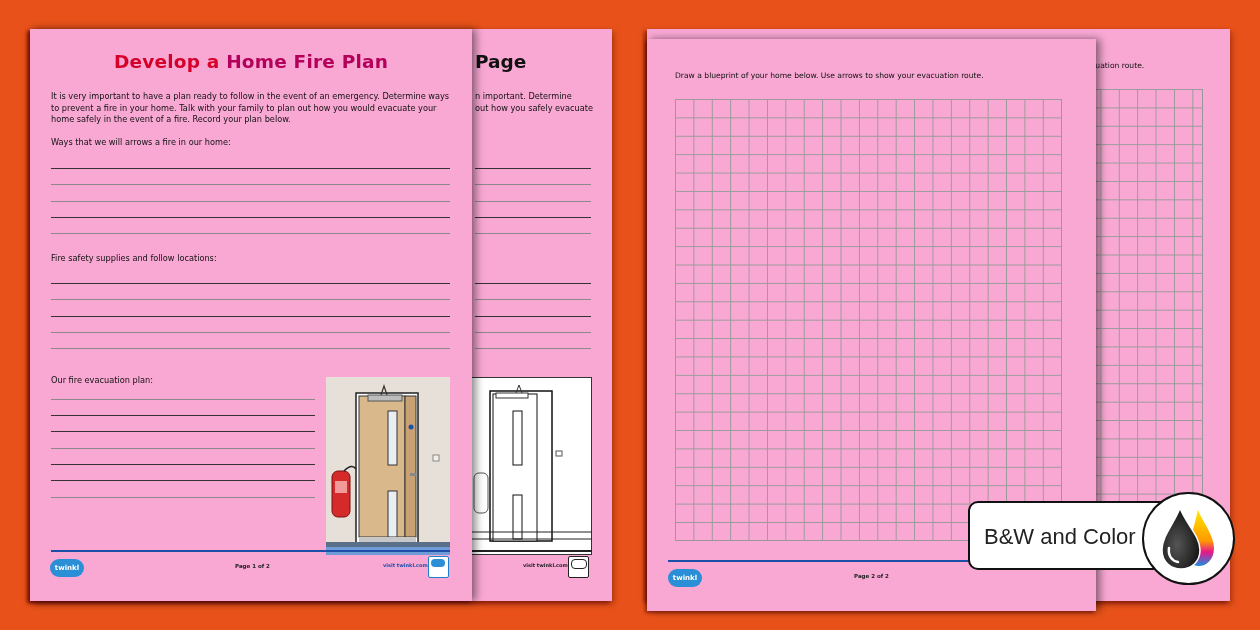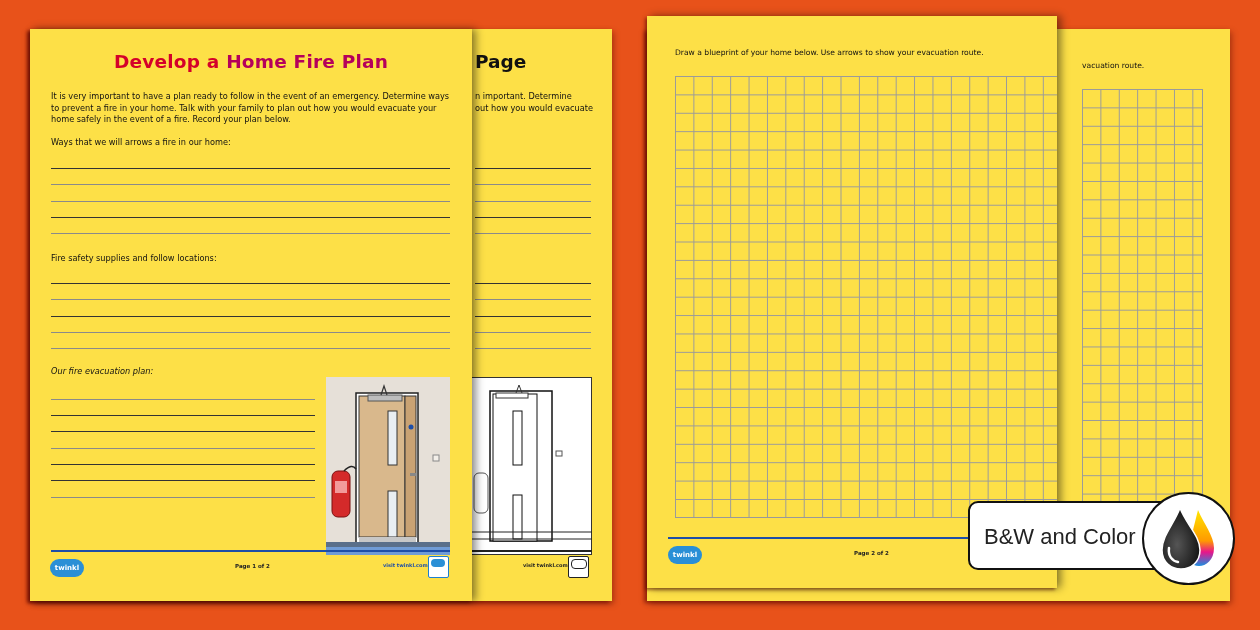--- a/index.html
+++ b/index.html
@@ -1,22 +1,22 @@
 <!DOCTYPE html>
 <html><head>
 <meta charset="utf-8">
 <style>
   * { box-sizing: border-box; margin: 0; padding: 0; }
   html, body { width: 1260px; height: 630px; overflow: hidden; }
   body { background: #e8521a; position: relative; font-family: "DejaVu Sans", sans-serif; }
-  .page { position: absolute; background: #fde047; box-shadow: -3px 2px 4px rgba(90,0,0,0.55), 2px 3px 6px rgba(60,0,0,0.35); overflow: hidden; }
+  .page { position: absolute; background: #f9a8d4; box-shadow: -3px 2px 4px rgba(90,0,0,0.55), 2px 3px 6px rgba(60,0,0,0.35); overflow: hidden; }
   #p1b { left: 30px; top: 29px; width: 582px; height: 572px; }
   #p1f { left: 30px; top: 29px; width: 442px; height: 572px; box-shadow: 4px 0 8px rgba(0,0,0,0.45), -2px 2px 3px rgba(90,0,0,0.5); }
   #p2b { left: 647px; top: 29px; width: 583px; height: 572px; }
-  #p2f { left: 647px; top: 16px; width: 410px; height: 572px; box-shadow: 4px 0 8px rgba(0,0,0,0.45), -2px 2px 3px rgba(90,0,0,0.5); padding-left: 33px; }
+  #p2f { left: 647px; top: 39px; width: 449px; height: 572px; box-shadow: 4px 0 8px rgba(0,0,0,0.45), -2px 2px 3px rgba(90,0,0,0.5); padding-left: 33px; }
 
   .title { position: absolute; left: 0; width: 442px; top: 22px; text-align: center; font-family: "DejaVu Sans", sans-serif; font-weight: bold; font-size: 18.5px; color: #c8102e; letter-spacing: 0.2px; }
   .title .tw { color: #d4002a; }
   .title .tr { color: #b5005b; }
   .intro { position: absolute; left: 21px; top: 62px; width: 405px; font-size: 8.2px; line-height: 11.5px; color: #111; }
   .label { position: absolute; left: 21px; font-size: 8.2px; color: #111; }
   .rule { position: absolute; height: 1px; background: #333; }
   .rule.g { background: #8a8a8a; }
   .footer-line { position: absolute; left: 21px; height: 2px; background: #1d4ea8; }
   .footer-line.k { background: #222; }
@@ -38,21 +38,21 @@
   .bw-label { position: absolute; left: 14px; top: 21px; font-family: "Liberation Sans", sans-serif; font-size: 22px; color: #222; }
   .ink-circle { position: absolute; left: 1142px; top: 492px; width: 93px; height: 93px; border-radius: 50%; background: #fff; border: 2.5px solid #111; }
 </style>
 </head>
 <body>
 
 <div class="page" id="p1b">
   <div style="position:absolute;left:445px;top:22px;font-weight:bold;font-size:18.5px;color:#111;">Page</div>
   <div style="position:absolute;left:445px;top:62px;font-size:8.2px;line-height:11.5px;color:#111;white-space:nowrap;">
     <div>n important. Determine</div>
-    <div>out how you would evacuate</div>
+    <div>out how you safely evacuate</div>
   </div>
 
   <div class="rule" style="left:445px;top:139px;width:116px;"></div>
   <div class="rule g" style="left:445px;top:155px;width:116px;"></div>
   <div class="rule g" style="left:445px;top:172px;width:116px;"></div>
   <div class="rule" style="left:445px;top:188px;width:116px;"></div>
   <div class="rule g" style="left:445px;top:204px;width:116px;"></div>
   <div class="rule" style="left:445px;top:254px;width:116px;"></div>
   <div class="rule g" style="left:445px;top:270px;width:116px;"></div>
   <div class="rule" style="left:445px;top:287px;width:116px;"></div>
@@ -91,21 +91,21 @@
   <div class="rule" style="left:21px;top:188px;width:399px;"></div>
   <div class="rule g" style="left:21px;top:204px;width:399px;"></div>
 
   <div class="label" style="top:224px;">Fire safety supplies and follow locations:</div>
   <div class="rule" style="left:21px;top:254px;width:399px;"></div>
   <div class="rule g" style="left:21px;top:270px;width:399px;"></div>
   <div class="rule" style="left:21px;top:287px;width:399px;"></div>
   <div class="rule g" style="left:21px;top:303px;width:399px;"></div>
   <div class="rule g" style="left:21px;top:319px;width:399px;"></div>
 
-  <div class="label" style="top:337px;font-style:italic;">Our fire evacuation plan:</div>
+  <div class="label" style="top:346px;">Our fire evacuation plan:</div>
   <div class="rule g" style="left:21px;top:370px;width:264px;"></div>
   <div class="rule" style="left:21px;top:386px;width:264px;"></div>
   <div class="rule" style="left:21px;top:402px;width:264px;"></div>
   <div class="rule g" style="left:21px;top:419px;width:264px;"></div>
   <div class="rule" style="left:21px;top:435px;width:264px;"></div>
   <div class="rule" style="left:21px;top:451px;width:264px;"></div>
   <div class="rule g" style="left:21px;top:468px;width:264px;"></div>
 
   <svg style="position:absolute;left:296px;top:348px;" width="124" height="178">
     <rect x="0" y="0" width="124" height="178" fill="#e6e0d8"></rect>

